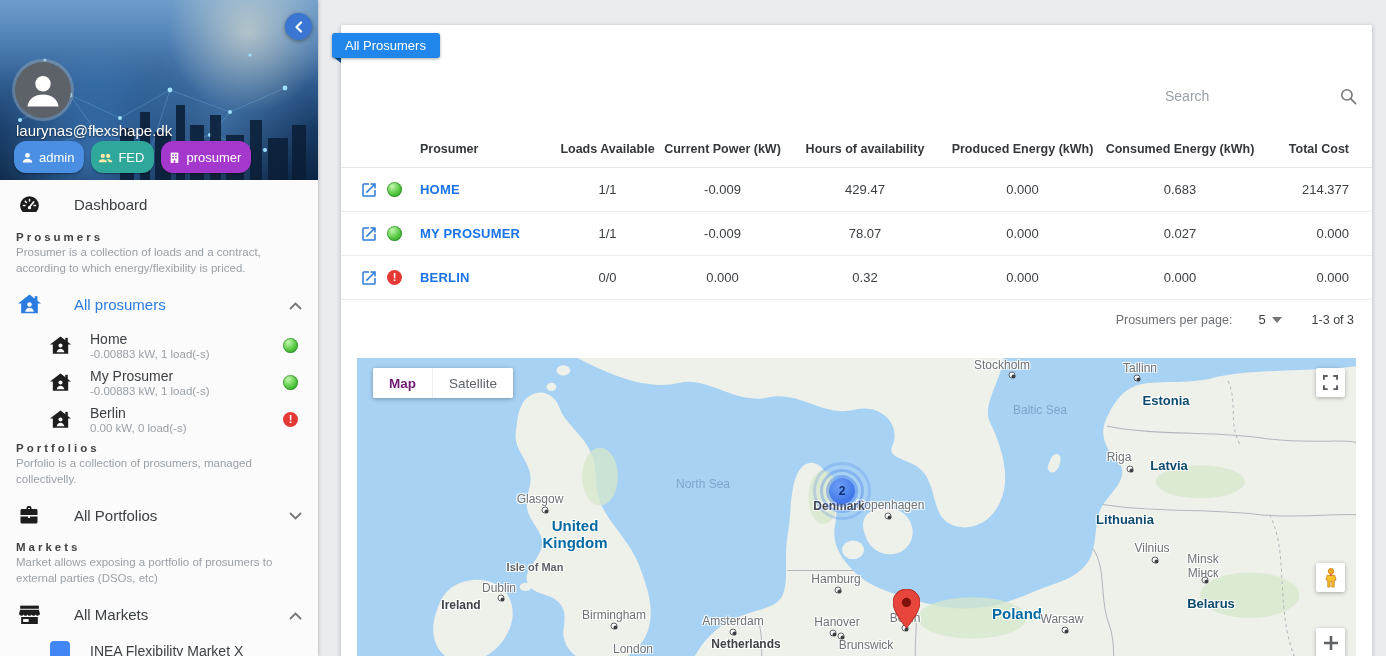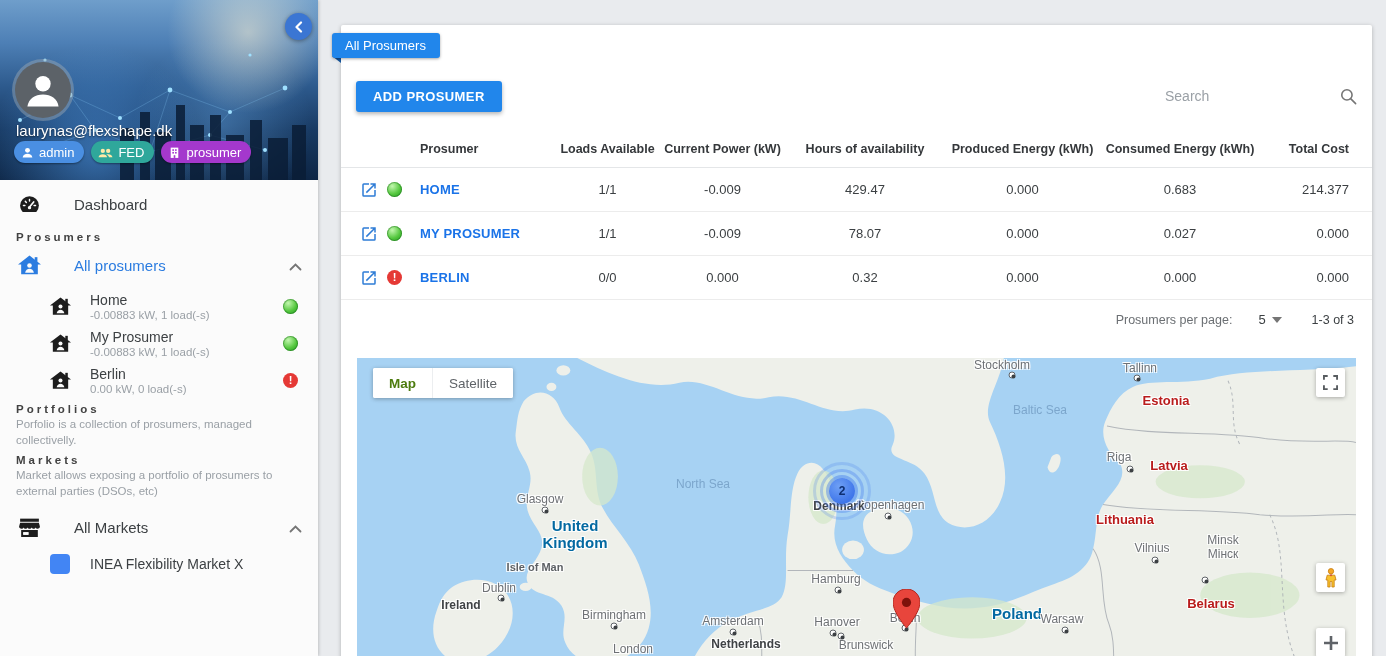--- a/index.html
+++ b/index.html
@@ -17,21 +17,21 @@
              linear-gradient(180deg,#6f9ecb 0%,#4d7fb5 24%,#2d5a8d 48%,#183a63 72%,#0d2544 100%); }
   .cover svg.net { position:absolute; inset:0; width:100%; height:100%; }
   .collapse-btn { position:absolute; top:13px; right:6px; width:27px; height:27px; border-radius:50%;
                   background:#3b76d3; border:none; box-shadow:0 1px 4px rgba(0,0,0,.4);
                   display:flex; align-items:center; justify-content:center; cursor:pointer; }
   .avatar { position:absolute; left:15px; top:62px; width:56px; height:56px; border-radius:50%;
             background:#5c6268; box-shadow:0 0 0 3px rgba(160,170,180,.45);
             display:flex; align-items:center; justify-content:center; }
   .cover .email { position:absolute; left:16px; top:122px; color:#fff; font-size:15px; text-shadow:0 1px 2px rgba(0,0,0,.6); }
   .badges { position:absolute; left:14px; top:141px; display:flex; gap:7px; }
-  .badge { display:inline-flex; align-items:center; gap:5px; height:22px; padding:0 10px 0 7px;
+  .badge { display:inline-flex; align-items:center; gap:5px; height:32px; padding:0 10px 0 7px;
            border-radius:12px; color:#fff; font-size:13px; box-shadow:0 1px 2px rgba(0,0,0,.4); }
   .badge.admin { background:#4a8fe2; } .badge.fed { background:#2fa79b; } .badge.prosumer { background:#a438cd; }
 
   .nav { padding-top:2px; }
   .navrow { display:flex; align-items:center; padding:10px 16px; cursor:pointer; }
   .navrow .nicon { width:26px; display:flex; justify-content:center; margin-right:32px; }
   .navrow .nlabel { font-size:15px; color:#3c4043; }
   .navrow.active .nlabel { color:#2b7ce0; }
   .navrow .chev { margin-left:auto; }
   .sechead { margin:4px 16px 0; font-size:11.5px; font-weight:bold; letter-spacing:3px; color:#424242; }
@@ -79,21 +79,21 @@
   .pagination .pcaret { margin-right:30px; display:flex; cursor:pointer; }
   .pagination .prange { color:#3c4043; }
 
   
   .map { position:absolute; left:16px; top:333px; width:999px; height:330px; background:#a7d2f3; overflow:hidden; }
   .map svg.land { position:absolute; inset:0; width:100%; height:100%; }
   .mlabel { position:absolute; transform:translate(-50%,-50%); white-space:nowrap; text-align:center;
             text-shadow:-1px -1px 0 rgba(255,255,255,.9), 1px -1px 0 rgba(255,255,255,.9),
                         -1px 1px 0 rgba(255,255,255,.9), 1px 1px 0 rgba(255,255,255,.9); pointer-events:none; }
   .mlabel.country-lg { font-size:15px; font-weight:bold; color:#0369a1; }
-  .mlabel.country { font-size:13px; font-weight:bold; color:#b91c1c; }
+  .mlabel.country { font-size:13px; font-weight:bold; color:#0c4a6e; }
   .mlabel.country-sm { font-size:12px; font-weight:bold; color:#3f4245; }
   .mlabel.city { font-size:12px; color:#6e7175; }
   .mlabel.sea { font-size:12px; color:#7ca6cc; text-shadow:none; }
   .mlabel.area { font-size:11px; font-weight:bold; color:#5d6165; }
   .mlabel.wrap { white-space:normal; width:92px; line-height:1.15; }
   .msub { display:block; }
   .citydot { position:absolute; width:7px; height:7px; border:1.5px solid #5f6368; background:#fff;
              border-radius:50%; transform:translate(-50%,-50%); pointer-events:none; }
   .citydot::after { content:""; position:absolute; left:1.5px; top:1.5px; width:4px; height:4px;
                     border-radius:50%; background:#3c4043; }
@@ -104,21 +104,21 @@
   .cluster .r3 { inset:13px; border-width:3px; border-color:rgba(63,118,235,.42); }
   .cluster .core { position:absolute; inset:16px; border-radius:50%;
                    background:radial-gradient(circle at 38% 32%, #6fa0f5, #3f76ea 70%);
                    display:flex; align-items:center; justify-content:center;
                    color:#0e2f73; font-size:12px; font-weight:bold; cursor:pointer; }
   .pin { position:absolute; left:536px; top:231px; cursor:pointer; }
   .mapctl { position:absolute; background:#fff; box-shadow:0 1px 4px rgba(0,0,0,.3); border-radius:2px; }
   .maptype { left:16px; top:10px; display:flex; overflow:hidden; }
   .maptype .mt { height:30px; padding:0 16px; display:flex; align-items:center; font-size:13.5px;
                  cursor:pointer; background:#fff; border:none; font-family:inherit; }
-  .maptype .mt.sel { font-weight:bold; color:#4d7c0f; }
+  .maptype .mt.sel { font-weight:bold; color:#701a75; }
   .maptype .mt.unsel { color:#5f6368; border-left:1px solid #eceef0; }
   .sqbtn { width:29px; height:29px; display:flex; align-items:center; justify-content:center; cursor:pointer; }
   .fullscreen { right:11px; top:10px; }
   .pegman { right:11px; top:205px; }
   .zoomin { right:11px; top:270px; color:#5f6368; }
 </style>
 </head>
 <body>
 
 <aside class="sidebar">
@@ -210,20 +210,21 @@
             <path d="M6.2 13H7.6M12 7.2V8.6M17.8 13h-1.4M8 9l1 1"></path>
             <path d="M12 14.5 16 9.5" stroke-width="1.6"></path>
           </g>
           <circle cx="12" cy="15" r="1.6" fill="#fbfbfb"></circle>
         </svg>
       </span>
       <span class="nlabel">Dashboard</span>
     </div>
 
     <div class="sechead">Prosumers</div>
+    <p class="secdesc">Prosumer is a collection of loads and a contract, according to which energy/flexibility is priced.</p>
 
     <div class="navrow active">
       <span class="nicon">
         <svg width="25" height="25" viewBox="0 0 24 24">
           <path d="M12 2.5 23 11h-3v9.5H4V11H1z" fill="#2b7ce0"></path>
           <rect x="17" y="4" width="2.6" height="4.5" fill="#2b7ce0"></rect>
           <circle cx="12" cy="12" r="2.2" fill="#fbfbfb"></circle>
           <path d="M7.8 19c.4-2.6 2.2-3.9 4.2-3.9s3.8 1.3 4.2 3.9z" fill="#fbfbfb"></path>
         </svg>
       </span>
@@ -279,20 +280,33 @@
       <span class="stext">
         <div class="sname">Berlin</div>
         <div class="sdetail">0.00 kW, 0 load(-s)</div>
       </span>
       <span class="sstatus dot-err"></span>
     </div>
 
     <div class="sechead">Portfolios</div>
     <p class="secdesc">Porfolio is a collection of prosumers, managed collectivelly.</p>
 
+    <div class="navrow">
+      <span class="nicon">
+        <svg width="24" height="24" viewBox="0 0 24 24" fill="#1d1d1d">
+          <path d="M9.5 6V5c0-1.1.9-2 2-2h1c1.1 0 2 .9 2 2v1h4.5c.8 0 1.5.7 1.5 1.5V12H3.5V7.5C3.5 6.7 4.2 6 5 6h4.5zm1.5 0h2V5h-2v1zM3.5 13.5H11v1.6h2v-1.6h7.5V19c0 .8-.7 1.5-1.5 1.5H5c-.8 0-1.5-.7-1.5-1.5v-5.5z"></path>
+        </svg>
+      </span>
+      <span class="nlabel">All Portfolios</span>
+      <span class="chev">
+        <svg width="13" height="8" viewBox="0 0 13 8">
+            <path d="M1.5 1.5 6.5 6.5 11.5 1.5" fill="none" stroke="#757575" stroke-width="1.8" stroke-linecap="round"></path>
+          </svg>
+      </span>
+    </div>
 
     <div class="sechead">Markets</div>
     <p class="secdesc">Market allows exposing a portfolio of prosumers to external parties (DSOs, etc)</p>
 
     <div class="navrow">
       <span class="nicon">
         <svg width="25" height="25" viewBox="0 0 24 24" fill="#1d1d1d">
           <rect x="3" y="3.5" width="18" height="3"></rect>
           <path d="M3 7.5h18l1 3.5c0 1.2-1 2.2-2.2 2.2-.8 0-1.6-.5-1.9-1.2-.3.7-1.1 1.2-1.9 1.2s-1.6-.5-1.9-1.2c-.3.7-1.1 1.2-2 1.2s-1.7-.5-2-1.2c-.3.7-1.1 1.2-1.9 1.2s-1.6-.5-1.9-1.2c-.3.7-1.1 1.2-1.9 1.2C3 13.2 2 12.2 2 11z"></path>
           <path d="M4 14.5h16V21H4zm2 2V19h5v-2.5z" fill="#1d1d1d"></path>
@@ -317,21 +331,20 @@
     </div>
   </nav>
 </aside>
 
 <main class="main">
   <section class="card">
     <div class="tab">All Prosumers</div>
     <div class="tab-fold"></div>
 
     <div class="toolbar">
-      <button class="add-btn">ADD PROSUMER</button>
       <div class="search">
         <input type="text" placeholder="Search" style="">
         <svg width="19" height="19" viewBox="0 0 24 24">
           <circle cx="10" cy="10" r="6.5" fill="none" stroke="#757575" stroke-width="2"></circle>
           <path d="M15 15 L21 21" stroke="#757575" stroke-width="2" stroke-linecap="round"></path>
         </svg>
       </div>
     </div>
 
     <div class="tablewrap">
@@ -456,21 +469,21 @@
           <div class="mlabel city" style="left: 783px; top: 10px;">Tallinn</div>
           <span class="citydot" style="left: 780px; top: 20px;"></span>
           <div class="mlabel country" style="left: 809px; top: 42px;">Estonia</div>
           <div class="mlabel sea" style="left: 683px; top: 52px;">Baltic Sea</div>
           <div class="mlabel city" style="left: 762px; top: 99px;">Riga</div>
           <span class="citydot" style="left: 773px; top: 111px;"></span>
           <div class="mlabel country" style="left: 812px; top: 107px;">Latvia</div>
           <div class="mlabel country" style="left: 768px; top: 161px;">Lithuania</div>
           <div class="mlabel city" style="left: 795px; top: 190px;">Vilnius</div>
           <span class="citydot" style="left: 798px; top: 202px;"></span>
-          <div class="mlabel city" style="left: 846px; top: 189px; margin-left: 20px;">Minsk<span class="msub">Мінск</span></div>
+          <div class="mlabel city" style="left: 846px; top: 208px;">Minsk<span class="msub">Мінск</span></div>
           <span class="citydot" style="left: 848px; top: 222px;"></span>
           <div class="mlabel country" style="left: 854px; top: 245px;">Belarus</div>
           <div class="mlabel country-lg" style="left: 660px; top: 255px;">Poland</div>
           <div class="mlabel city" style="left: 705px; top: 261px;">Warsaw</div>
           <span class="citydot" style="left: 708px; top: 272px;"></span>
           <div class="mlabel city" style="left: 533px; top: 147px;">Copenhagen</div>
           <span class="citydot" style="left: 531px; top: 158px;"></span>
           <div class="mlabel country-sm" style="left: 482px; top: 148px;">Denmark</div>
           <div class="mlabel city" style="left: 479px; top: 221px;">Hamburg</div>
           <span class="citydot" style="left: 481px; top: 232px;"></span>

